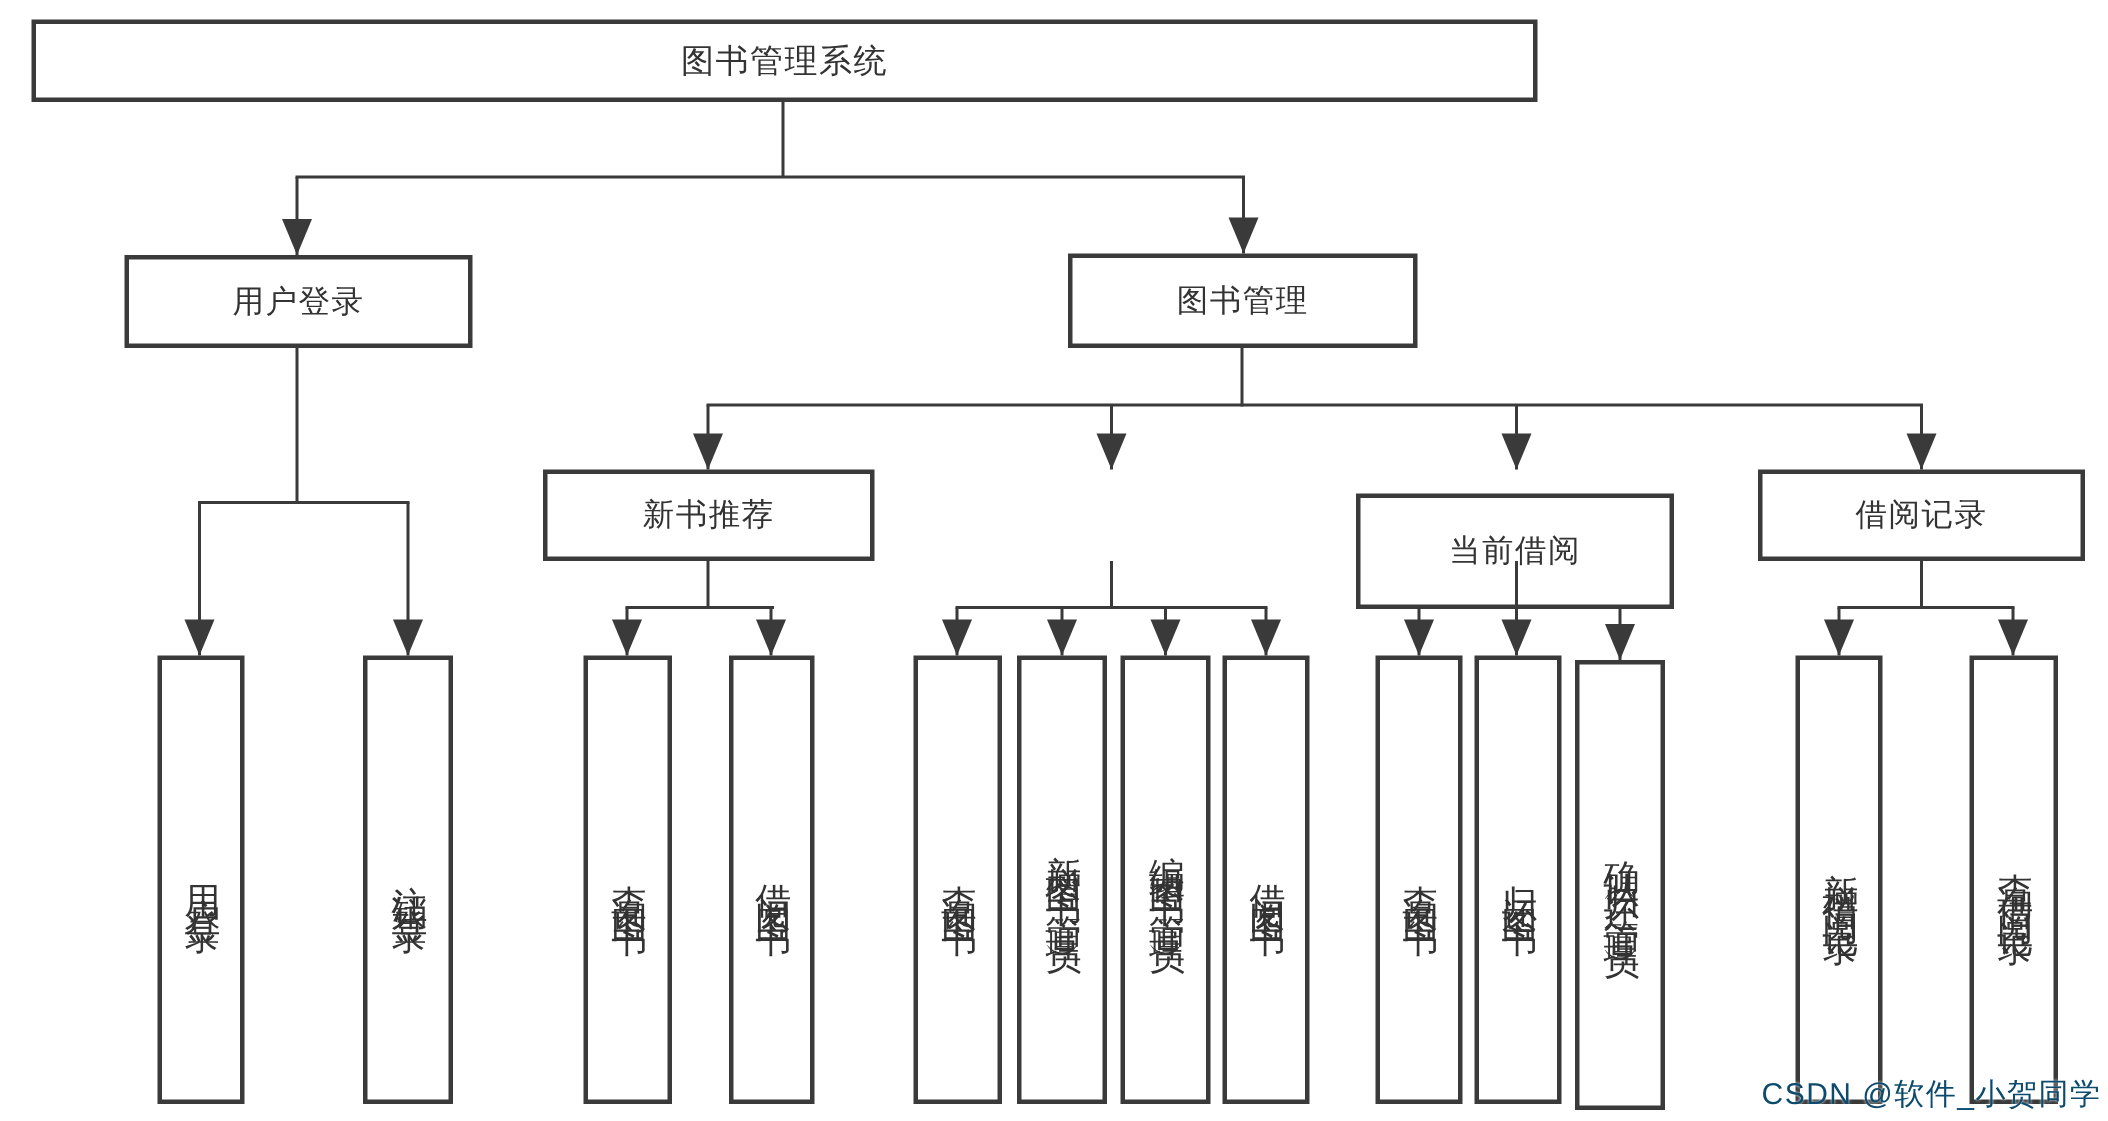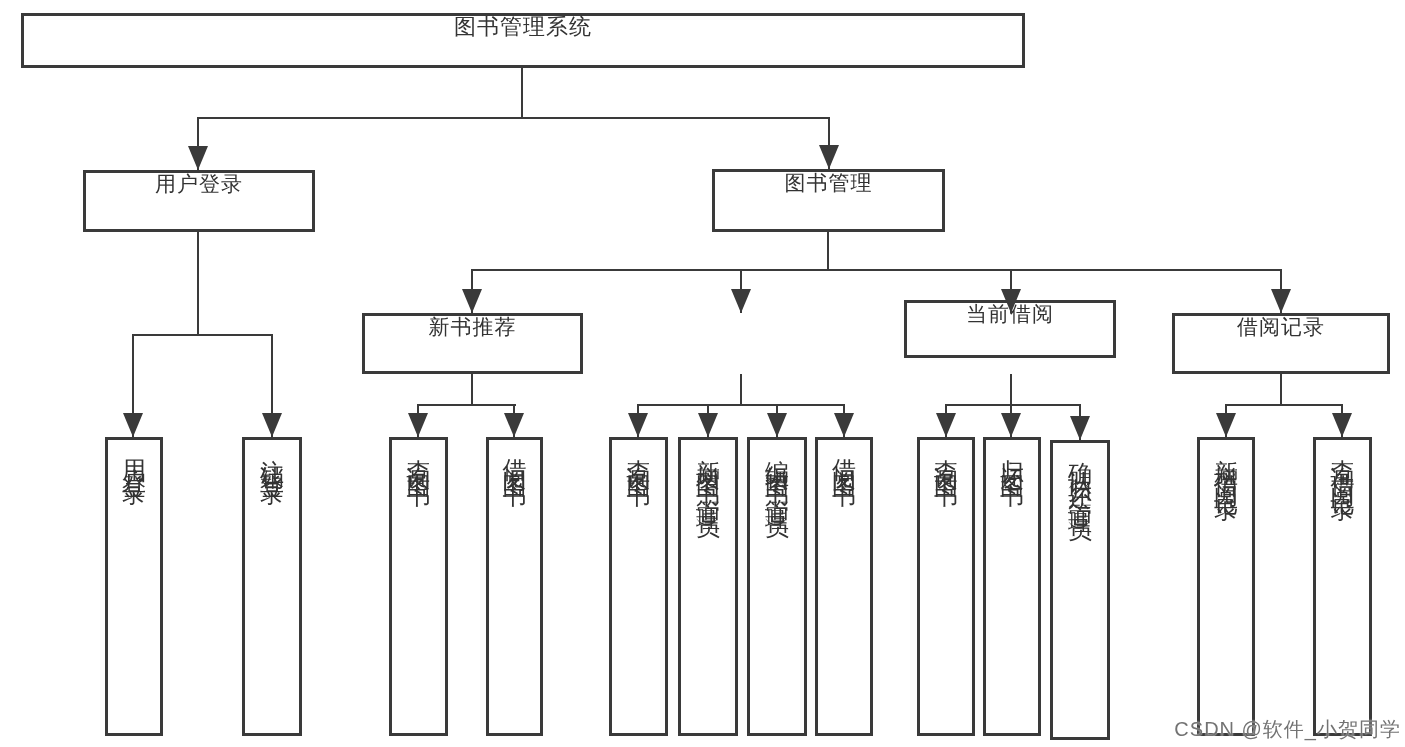--- a/index.html
+++ b/index.html
@@ -2,37 +2,37 @@
 <html><head>
 <meta charset="utf-8">
 <style>
   html,body{margin:0;padding:0;background:#ffffff;}
   .stage{
     position:relative;width:1405px;height:747px;background:#ffffff;overflow:hidden;
     font-family:"Liberation Sans","DejaVu Sans",sans-serif;color:#333333;
   }
   .bx{
     position:absolute;box-sizing:border-box;border:3px solid #3a3a3a;background:#ffffff;
-    display:flex;align-items:flex-start;justify-content:center;
+    display:flex;align-items:center;justify-content:center;
   }
   .hz span{font-size:21px;letter-spacing:1px;line-height:1;color:#333333;}
   .hz.big span{font-size:22px;}
   .vt span{
     writing-mode:vertical-rl;text-orientation:mixed;
     font-size:24px;letter-spacing:8px;line-height:1;color:#333333;
   }
   .ln{position:absolute;background:#3a3a3a;}
   .ar{
     position:absolute;width:0;height:0;
     border-left:10px solid transparent;border-right:10px solid transparent;
     border-top:24px solid #3a3a3a;
   }
   .wm{
     position:absolute;right:4px;bottom:4px;font-size:20px;letter-spacing:1px;
-    color:#737373;text-shadow:0 0 2px #ffffff;z-index:5;white-space:nowrap;
+    color:#0c4a6e;text-shadow:0 0 2px #ffffff;z-index:5;white-space:nowrap;
   }
 </style>
 </head>
 <body>
 
 <div class="stage">
 
   <div class="bx hz big" style="left:21px;top:13px;width:1004px;height:55px">
     <span>图书管理系统</span>
   </div>
@@ -40,21 +40,21 @@
   <div class="bx hz" style="left:83px;top:170px;width:232px;height:62px">
     <span>用户登录</span>
   </div>
   <div class="bx hz" style="left:362px;top:313px;width:221px;height:61px">
     <span>新书推荐</span>
   </div>
 
   <div class="bx hz" style="left:712px;top:169px;width:233px;height:63px">
     <span>图书管理</span>
   </div>
-  <div class="bx hz" style="left:904px;top:300px;width:212px;height:58px">
+  <div class="bx hz" style="left:904px;top:329px;width:212px;height:77px">
     <span>当前借阅</span>
   </div>
   <div class="bx hz" style="left:1172px;top:313px;width:218px;height:61px">
     <span>借阅记录</span>
   </div>
 
   <div class="bx vt" style="left:105px;top:437px;width:58px;height:299px">
     <span>用户登录</span>
   </div>
   <div class="bx vt" style="left:242px;top:437px;width:60px;height:299px">

